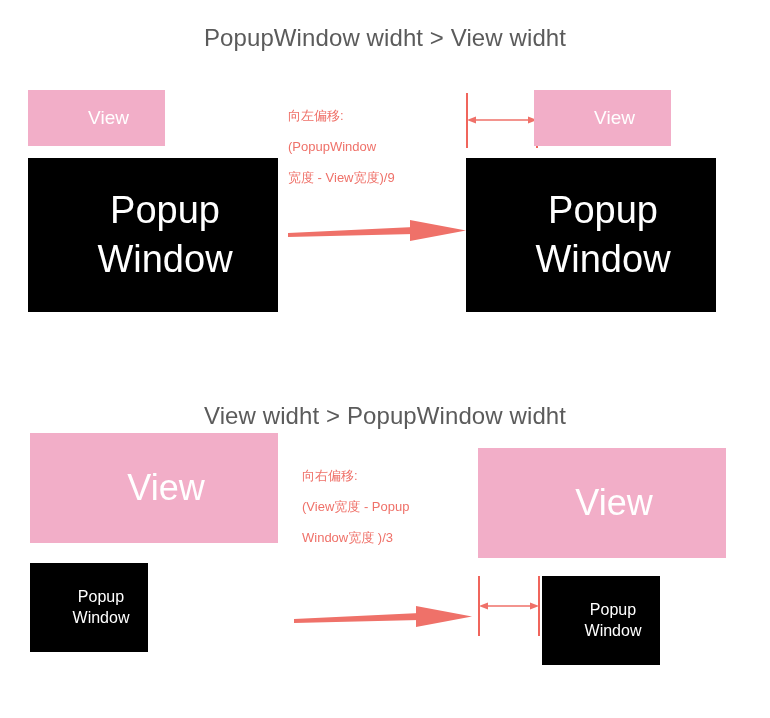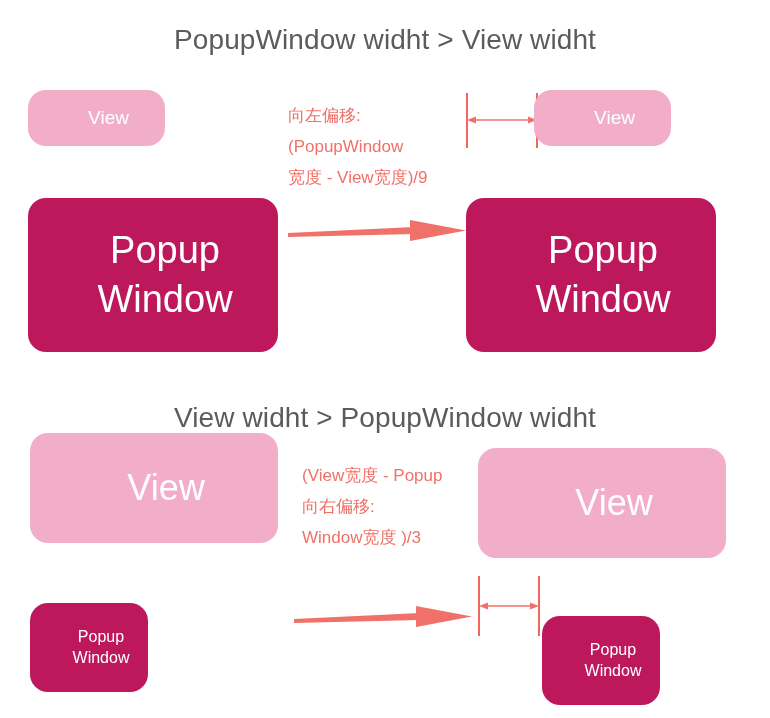--- a/index.html
+++ b/index.html
@@ -17,52 +17,52 @@
     background: #ffffff;
     overflow: hidden;
   }
 
   
   .section-title {
     position: absolute;
     width: 770px;
     left: 0;
     text-align: center;
-    font-size: 28px;
+    font-size: 24px;
     color: #5b5b5b;
     letter-spacing: 0.1px;
     white-space: nowrap;
     font-weight: normal;
   }
   #title-1 { top: 24px; }
   #title-2 { top: 402px; }
 
   
   .box {
     position: absolute;
     display: flex;
     flex-direction: column;
     align-items: center;
     justify-content: center;
     color: #ffffff;
-    border-radius: 18px;
+    border-radius: 0;
     box-sizing: border-box;
     text-align: center;
     line-height: 1.28;
     padding-left: 24px;
   }
   .box.pink { background: #f2aec8; }
-  .box.blue { background: #be185d; margin-top: 40px; }
+  .box.blue { background: #000000; }
   .box .line { display: block; }
 
   
   .annotation {
     position: absolute;
     color: #ef7169;
-    font-size: 17px;
+    font-size: 13px;
     line-height: 31px;
     white-space: nowrap;
   }
   .annotation .line { display: block; }
 
   
   .big-arrow {
     position: absolute;
   }
 
@@ -131,22 +131,22 @@
   <div class="box pink" style="left:30px; top:433px; width:248px; height:110px; font-size:36px;">
     <span class="line">View</span>
   </div>
 
   <div class="box blue" style="left:30px; top:563px; width:118px; height:89px; font-size:16px;">
     <span class="line">Popup</span>
     <span class="line">Window</span>
   </div>
 
   <div class="annotation" style="left:302px; top:460px;">
+    <span class="line">向右偏移:</span>
     <span class="line">(View宽度 - Popup</span>
-    <span class="line">向右偏移:</span>
     <span class="line">Window宽度 )/3</span>
   </div>
 
   <svg class="big-arrow" style="left:294px; top:600px;" width="178" height="30" viewBox="0 0 178 30">
     <g>
       <polygon points="0,19 126,13 126,20 0,23" fill="#ef7169"></polygon>
       <polygon points="122,6 178,16.5 122,27" fill="#ef7169"></polygon>
     </g>
   </svg>
 

